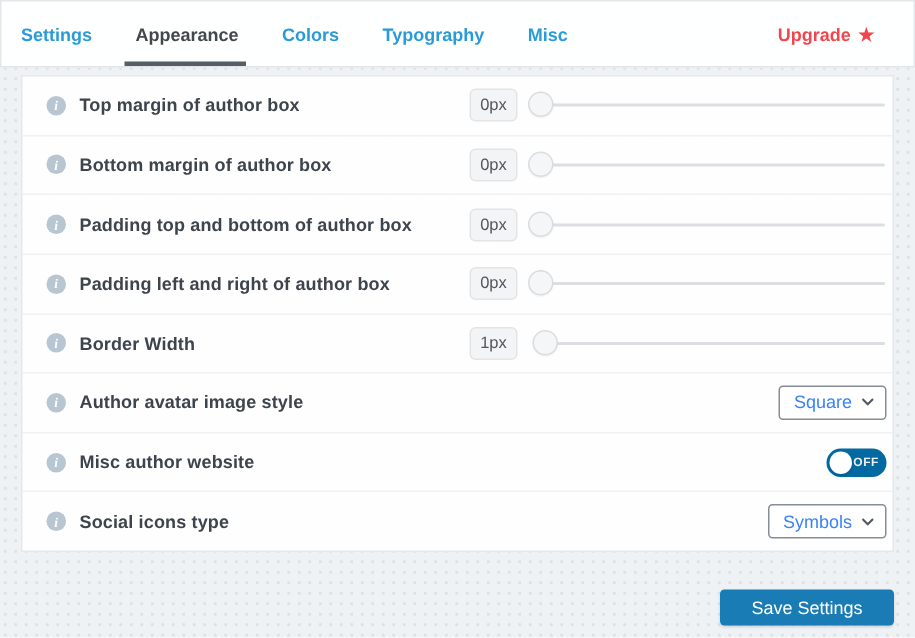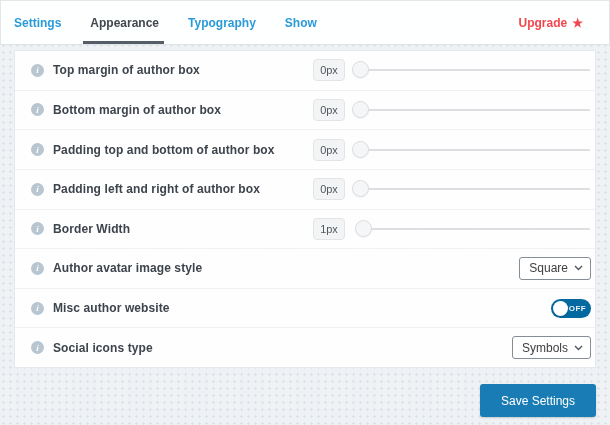--- a/index.html
+++ b/index.html
@@ -96,21 +96,21 @@
     box-shadow: 0 1px 1px rgba(0,0,0,0.04);
     cursor: grab;
   }
 
   
   .select {
     margin-left: auto;
     display: inline-flex; align-items: center; gap: 6px;
     height: 23px; padding: 0 7px 0 9px;
     background: #ffffff; border: 1px solid #878d94; border-radius: 3px;
-    font-size: 12px; color: #404040; cursor: pointer;
+    font-size: 12px; color: #3b82f6; cursor: pointer;
   }
   .chevron-down-icon { display: flex; align-items: center; }
 
   
   .toggle {
     margin-left: auto; position: relative;
     width: 40px; height: 19px; border-radius: 10px;
     background: #0369a1; cursor: pointer; flex: 0 0 auto;
   }
   .toggle-knob {
@@ -119,37 +119,38 @@
     background: #ffffff; box-shadow: 0 1px 2px rgba(0,0,0,0.15);
   }
   .toggle-text {
     position: absolute; right: 5px; top: 50%; transform: translateY(-50%);
     font-size: 8px; font-weight: 700; color: #eef0f2; letter-spacing: 0.4px;
   }
 
   
   .save-btn {
     position: absolute; right: 14px; bottom: 8px;
-    height: 33px; padding: 0 21px;
+    height: 24px; padding: 0 21px;
     background: #1a7cb4; color: #ffffff;
     border: none; border-radius: 3px;
     font-family: "Liberation Sans", sans-serif;
     font-size: 12px; cursor: pointer;
     box-shadow: 0 1px 2px rgba(0,0,0,0.15);
     margin-left: 16px;
   }
 </style>
 </head>
 <body>
 
 <div class="tabbar">
   <div class="tab">Settings</div>
   <div class="tab active">Appearance</div>
+  <div class="tab">Colors</div>
   <div class="tab">Typography</div>
-  <div class="tab">Show</div>
+  <div class="tab">Misc</div>
   <div class="upgrade">
     <span>Upgrade</span>
     <span class="star-icon">★</span>
   </div>
 </div>
 
 <div class="card">
 
   <div class="row">
     <span class="info-icon">i</span>

